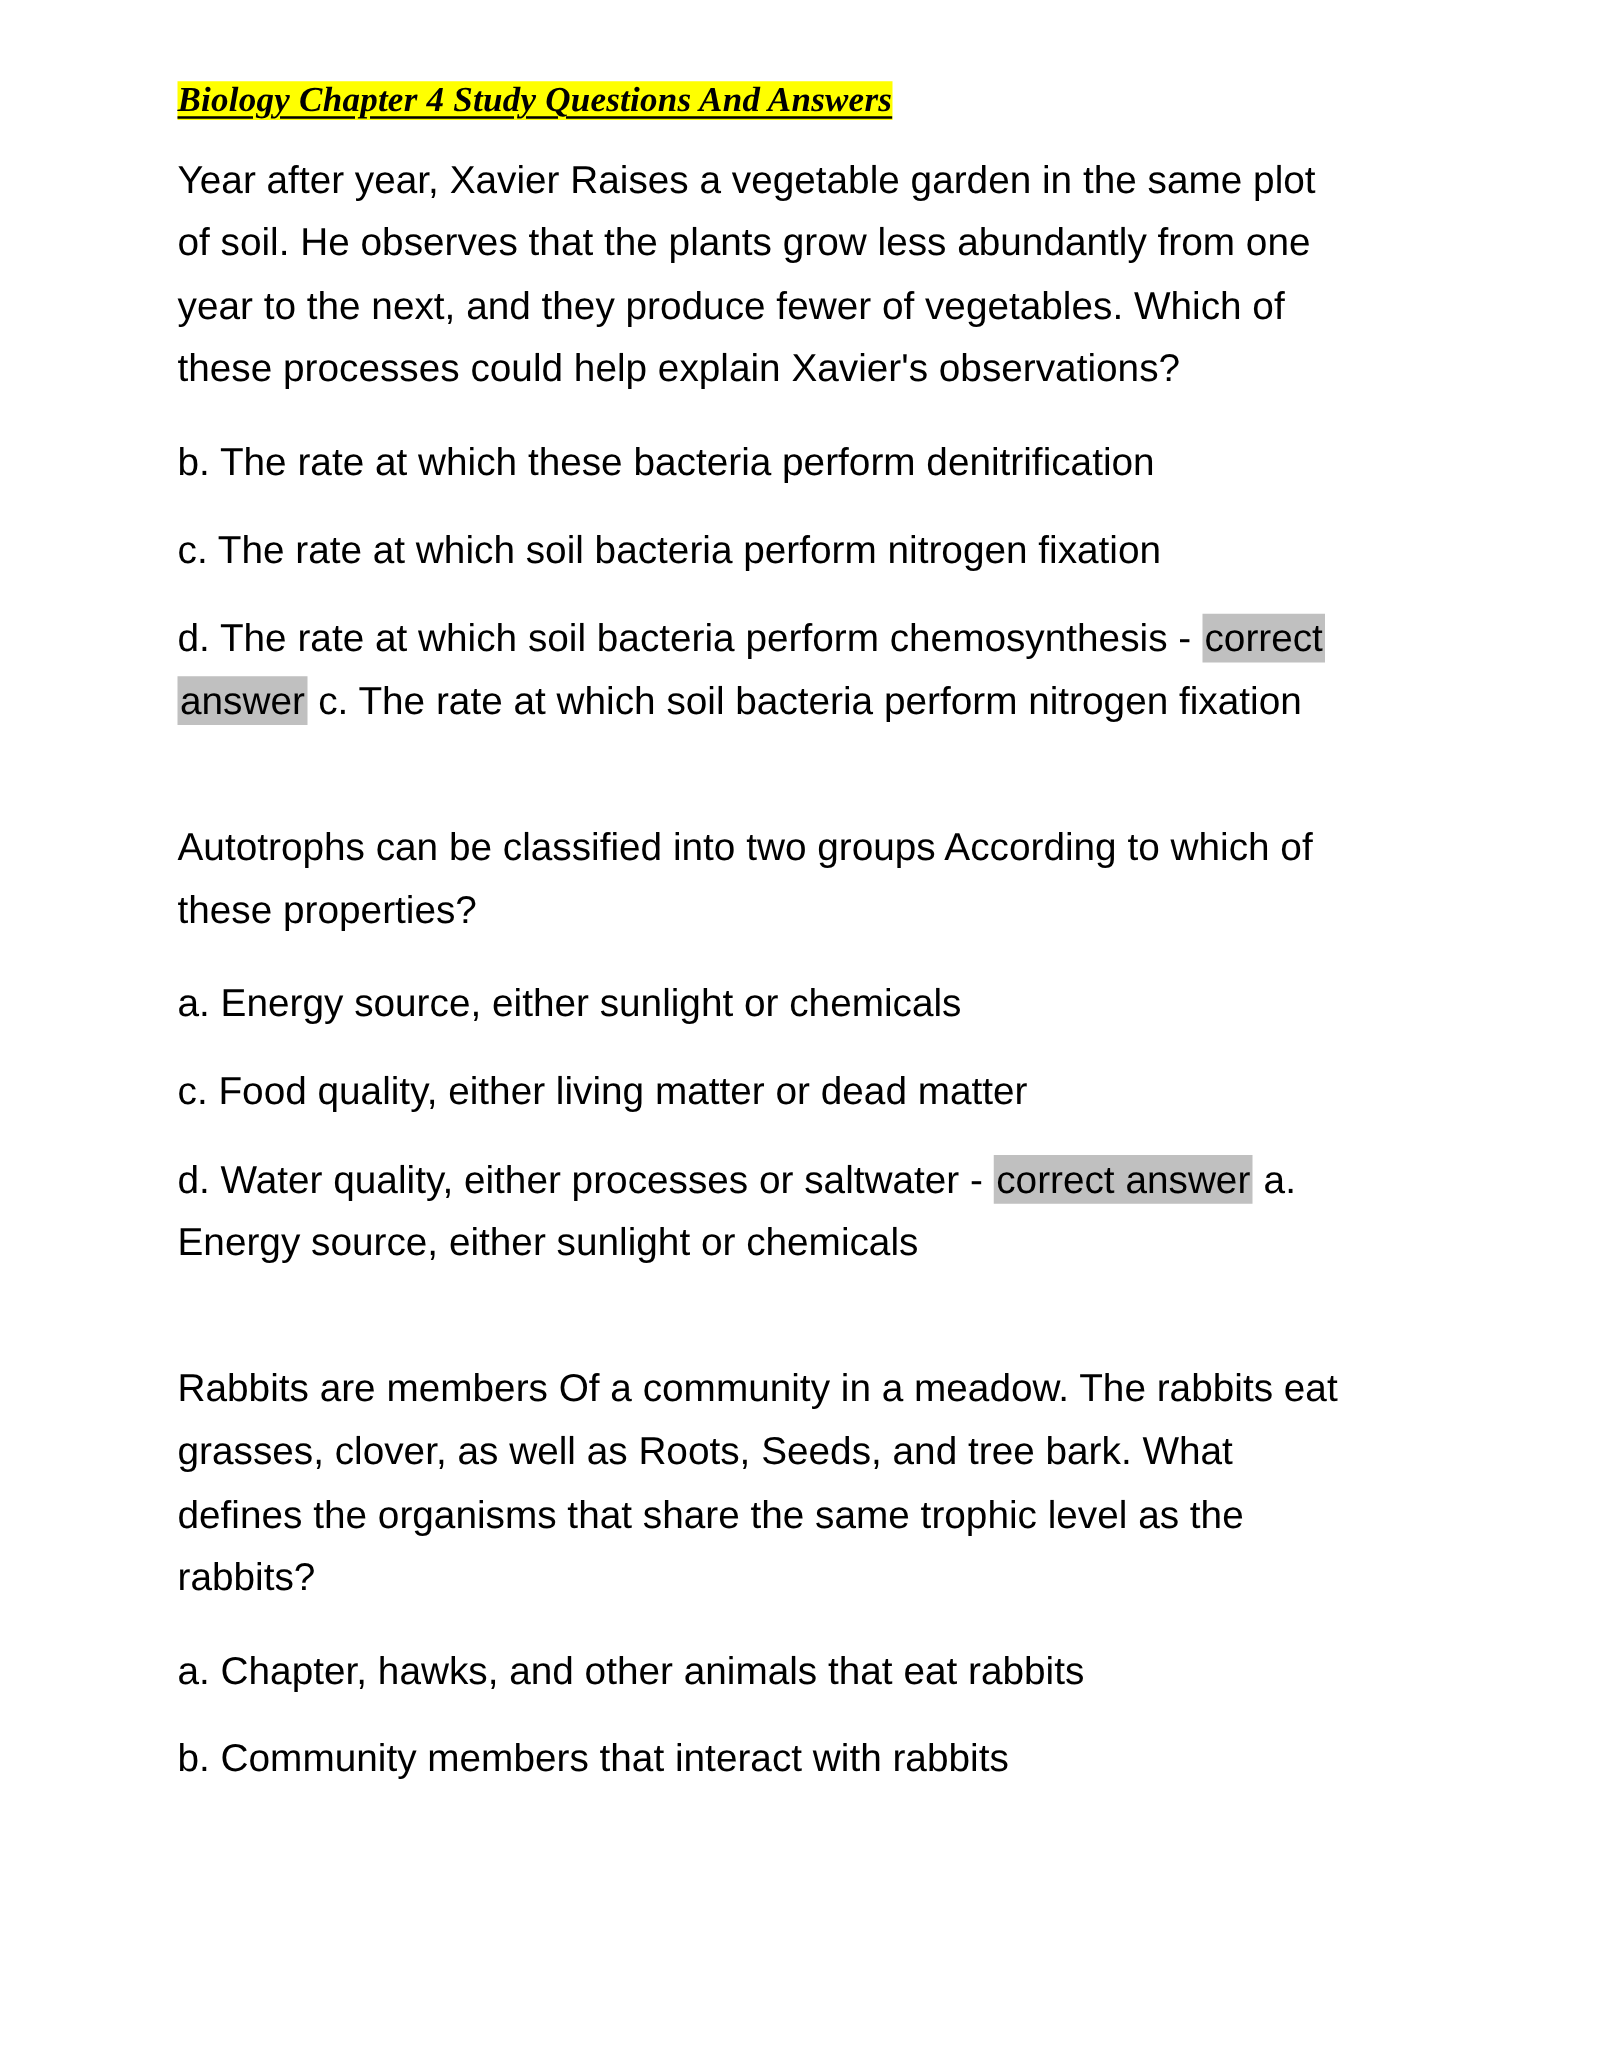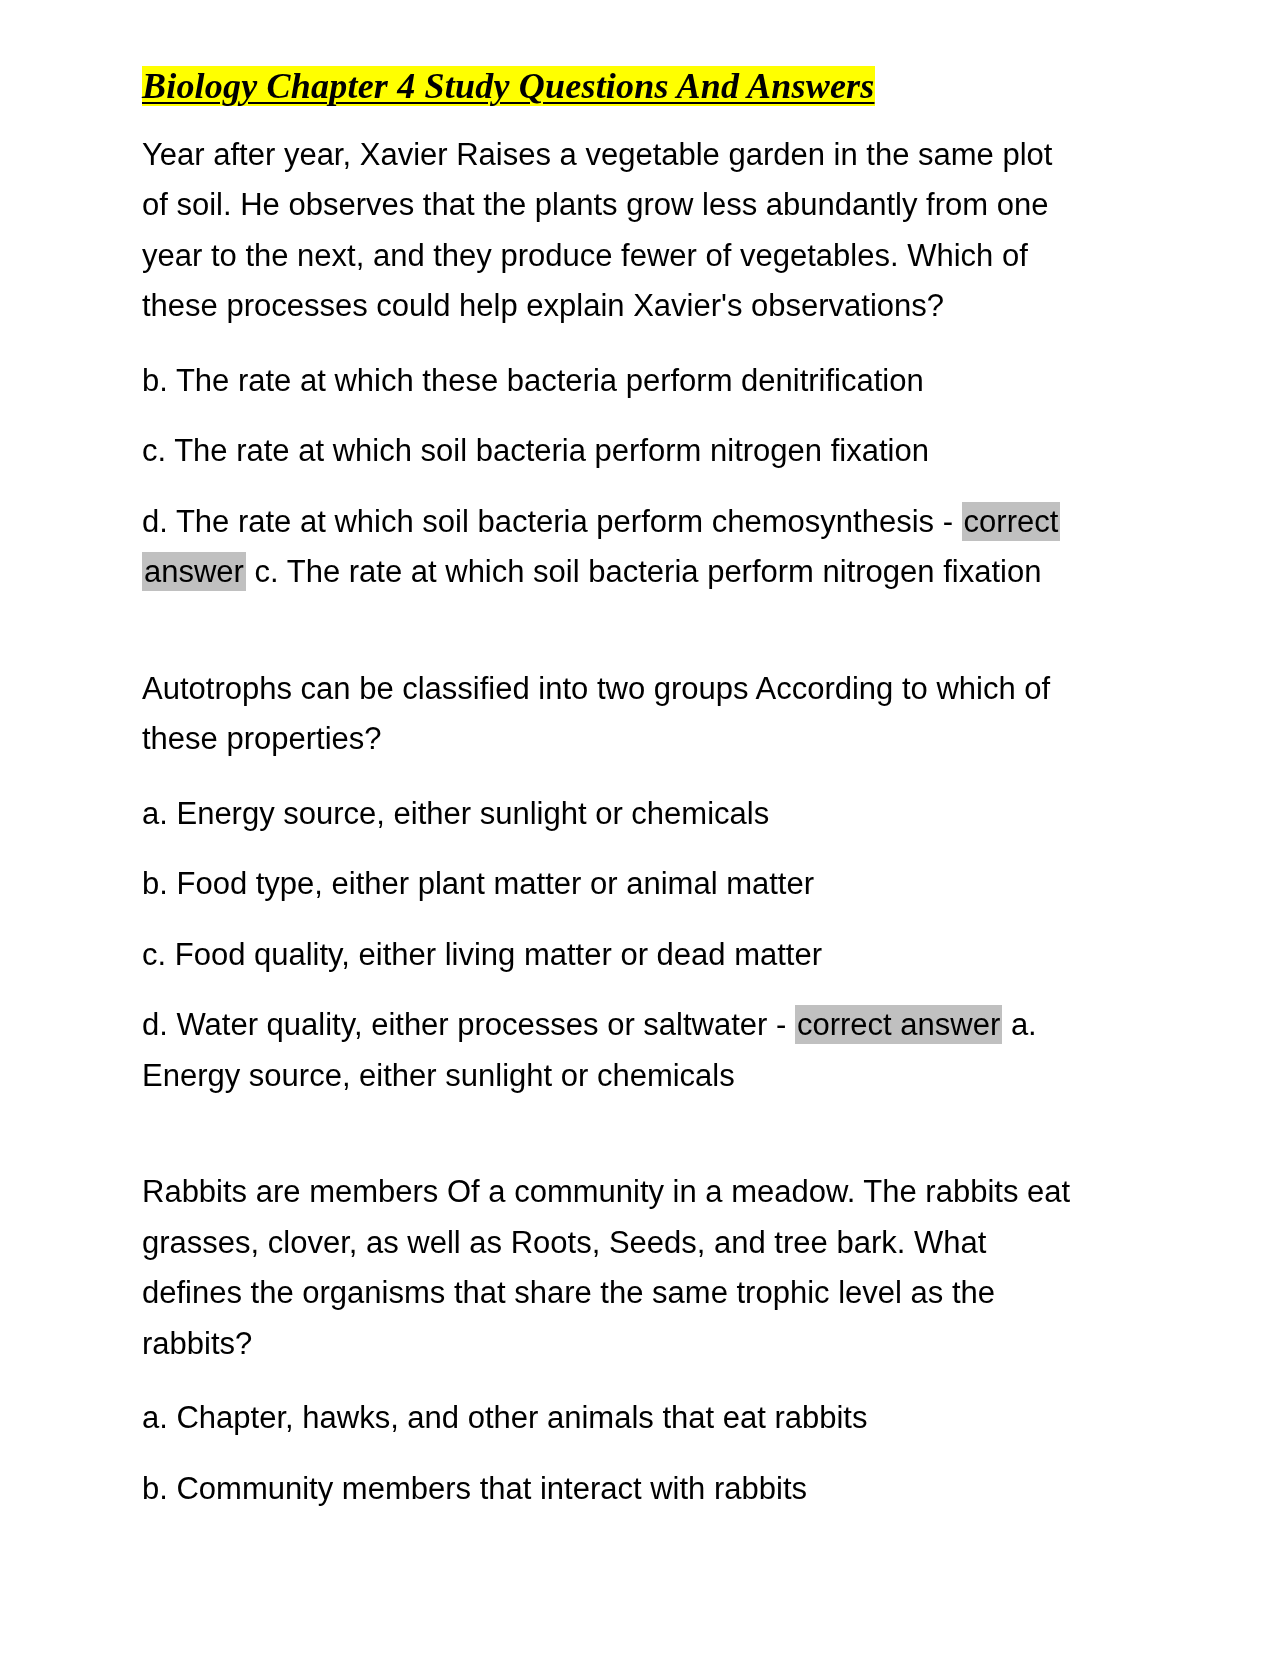--- a/index.html
+++ b/index.html
@@ -19,21 +19,21 @@
     width: 1280px;
     height: 1656px;
     background: #ffffff;
     box-sizing: border-box;
     padding: 62px 140px 0 142px;
   }
   .doc-title {
     font-family: "Liberation Serif", serif;
     font-weight: bold;
     font-style: italic;
-    font-size: 36px;
+    font-size: 28px;
     line-height: 1.38;
     margin: 0 0 18px 0;
     letter-spacing: 0.2px;
   }
   .doc-title .hl {
     background: #ffff00;
     text-decoration: underline;
     text-underline-offset: 4px;
     text-decoration-thickness: 2px;
     box-decoration-break: clone;
@@ -70,21 +70,20 @@
 
   <p class="block stem">Year after year, Xavier Raises a vegetable garden in the same plot of soil. He observes that the plants grow less abundantly from one year to the next, and they produce fewer of vegetables. Which of these processes could help explain Xavier's observations?</p>
   <p class="block choice">b. The rate at which these bacteria perform denitrification</p>
   <p class="block choice">c. The rate at which soil bacteria perform nitrogen fixation</p>
   <p class="block choice"><span>d. The rate at which soil bacteria perform chemosynthesis - </span><span class="grey">correct answer</span><span> c. The rate at which soil bacteria perform nitrogen fixation</span></p>
 
   <div class="gap"></div>
 
   <p class="block stem">Autotrophs can be classified into two groups According to which of these properties?</p>
   <p class="block choice">a. Energy source, either sunlight or chemicals</p>
-  <p class="block choice">b. Food type, either plant matter or animal matter</p>
   <p class="block choice">c. Food quality, either living matter or dead matter</p>
   <p class="block choice"><span>d. Water quality, either processes or saltwater - </span><span class="grey">correct answer</span><span> a. Energy source, either sunlight or chemicals</span></p>
 
   <div class="gap"></div>
 
   <p class="block stem">Rabbits are members Of a community in a meadow. The rabbits eat grasses, clover, as well as Roots, Seeds, and tree bark. What defines the organisms that share the same trophic level as the rabbits?</p>
   <p class="block choice">a. Chapter, hawks, and other animals that eat rabbits</p>
   <p class="block choice">b. Community members that interact with rabbits</p>
 
 </div>

